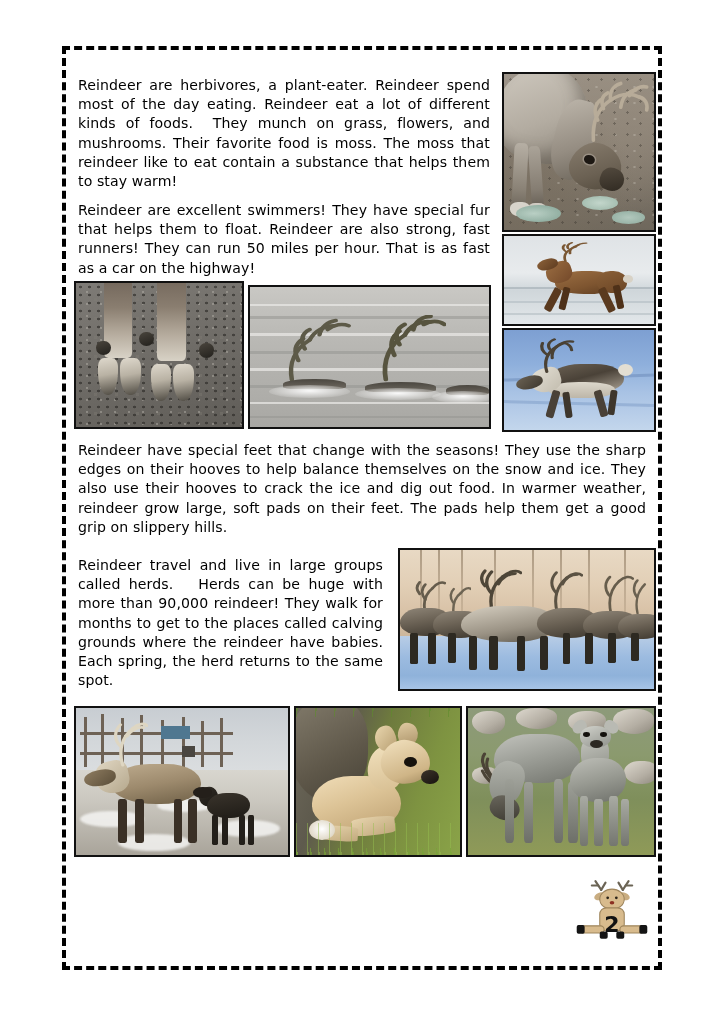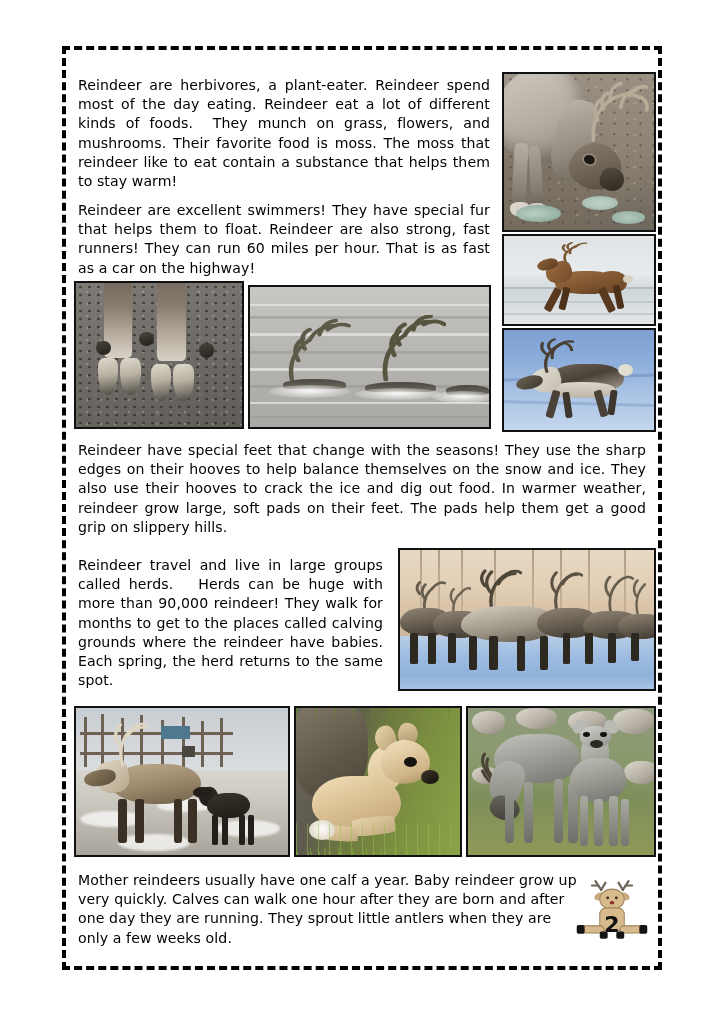--- a/index.html
+++ b/index.html
@@ -328,21 +328,21 @@
 </style>
 </head>
 <body>
 
 <div id="page">
 
   <div id="frame"></div>
 
   <div class="para" style="left:78px; top:76px; width:412px;">Reindeer are herbivores, a plant-eater. Reindeer spend most of the day eating. Reindeer eat a lot of different kinds of foods.  They munch on grass, flowers, and mushrooms. Their favorite food is moss. The moss that reindeer like to eat contain a substance that helps them to stay warm!</div>
 
-  <div class="para" style="left:78px; top:201px; width:412px;">Reindeer are excellent swimmers! They have special fur that helps them to float. Reindeer are also strong, fast runners! They can run 60 miles per hour. That is as fast as a car on the highway!</div>
+  <div class="para" style="left:78px; top:201px; width:412px;">Reindeer are excellent swimmers! They have special fur that helps them to float. Reindeer are also strong, fast runners! They can run 50 miles per hour. That is as fast as a car on the highway!</div>
 
   <div class="photo" style="left:502px; top:72px; width:154px; height:160px;">
     <div class="scene">
       <div class="p1-bg"></div>
         <div class="p1-speck"></div>
       <div class="p1-body"></div>
       <div class="p1-leg1"></div>
         <div class="p1-leg2"></div>
       <div class="p1-hoof1"></div>
         <div class="p1-hoof2"></div>
@@ -692,21 +692,20 @@
       <div class="p9-ceye1"></div>
       <div class="p9-ceye2"></div>
       <div class="p9-cmuz"></div>
       <div class="p9-cleg" style="left:60%; top:60%; width:4.4%; height:34%;"></div>
       <div class="p9-cleg" style="left:68%; top:62%; width:4.4%; height:32%;"></div>
       <div class="p9-cleg" style="left:76%; top:60%; width:4.4%; height:34%;"></div>
       <div class="p9-cleg" style="left:82%; top:62%; width:4.4%; height:32%;"></div>
     </div>
   </div>
 
-  <div class="para nojust" style="left:78px; top:871px; width:500px;">Mother reindeers usually have one calf a year. Baby reindeer grow up very quickly. Calves can walk one hour after they are born and after one day they are running. They sprout little antlers when they are only a few weeks old.</div>
 
   <div id="mascot" style="left:571px; top:874px; width:82px; height:72px;">
     <svg viewBox="0 0 110 100" preserveAspectRatio="xMidYMid meet">
 
       <g stroke="#6b6455" stroke-width="3" fill="none" stroke-linecap="round">
         <path d="M40 22 L32 10"></path>
           <path d="M36 16 L27 16"></path>
           <path d="M40 22 L46 12"></path>
         <path d="M70 22 L78 10"></path>
           <path d="M74 16 L83 16"></path>

